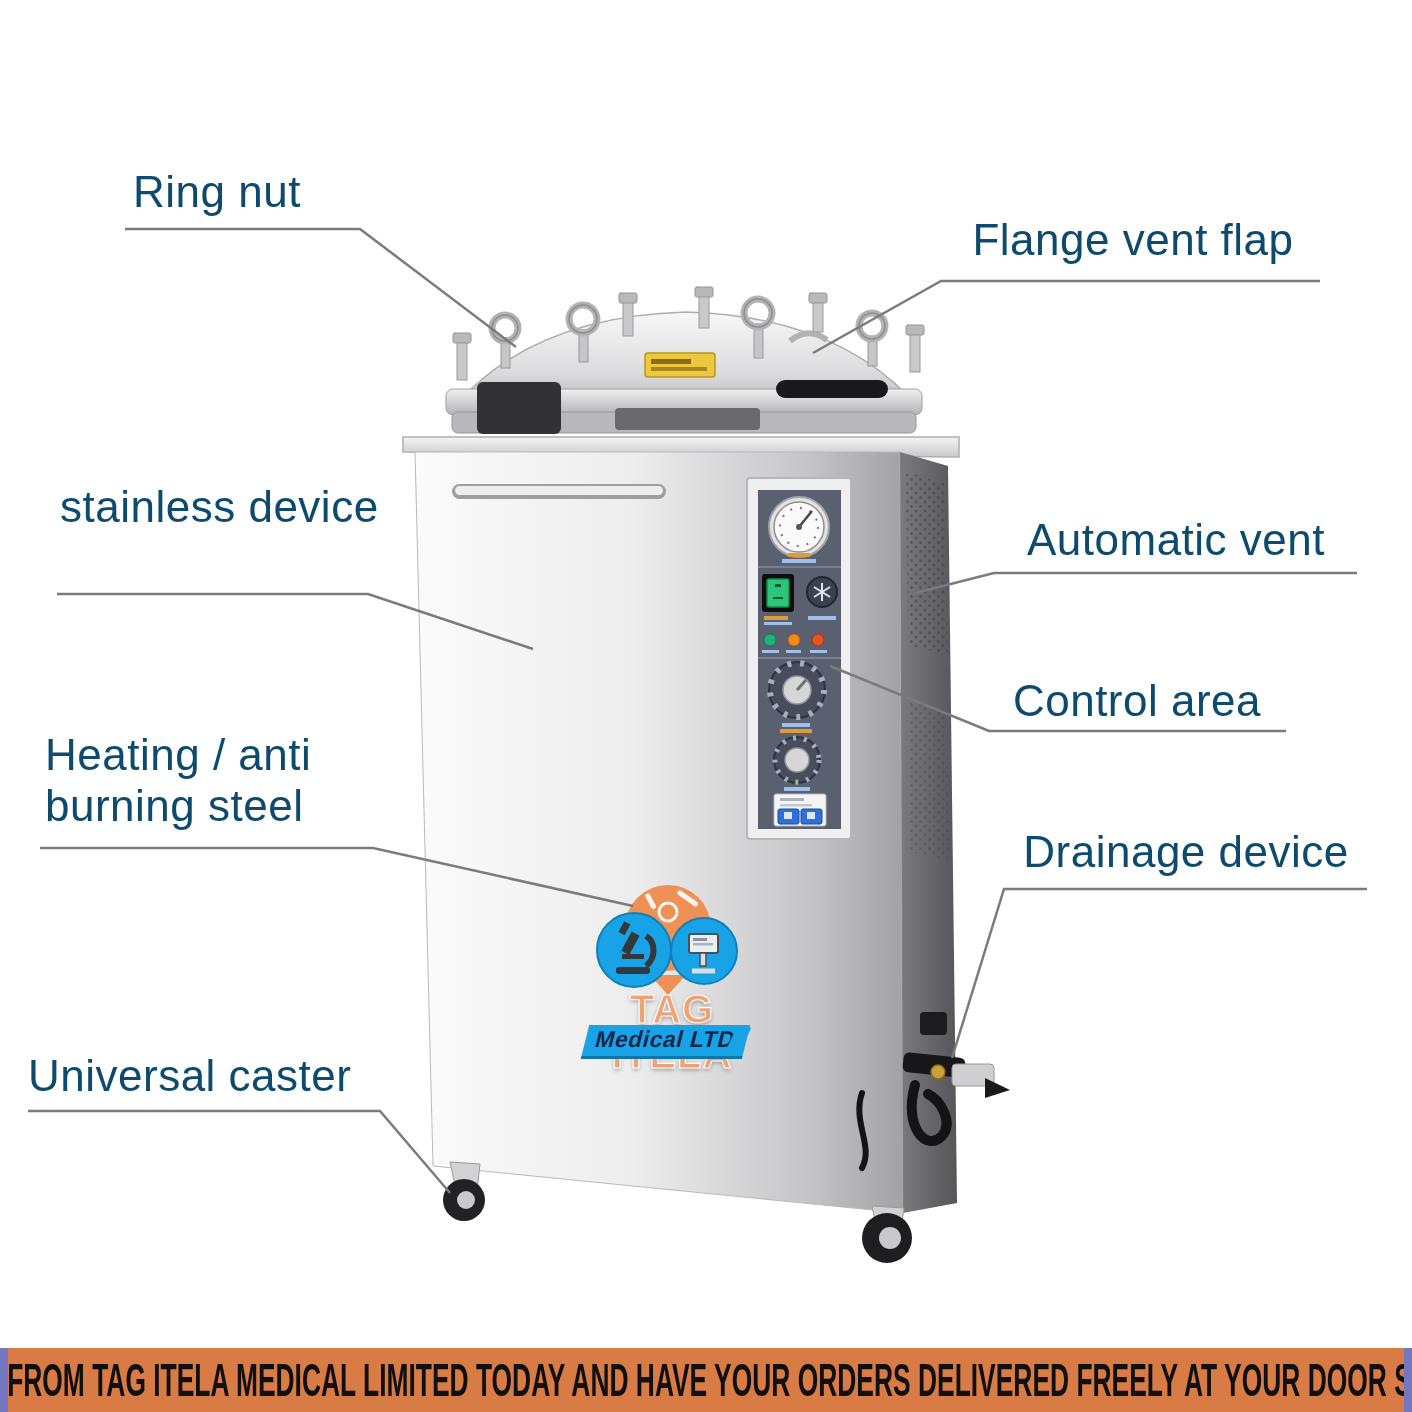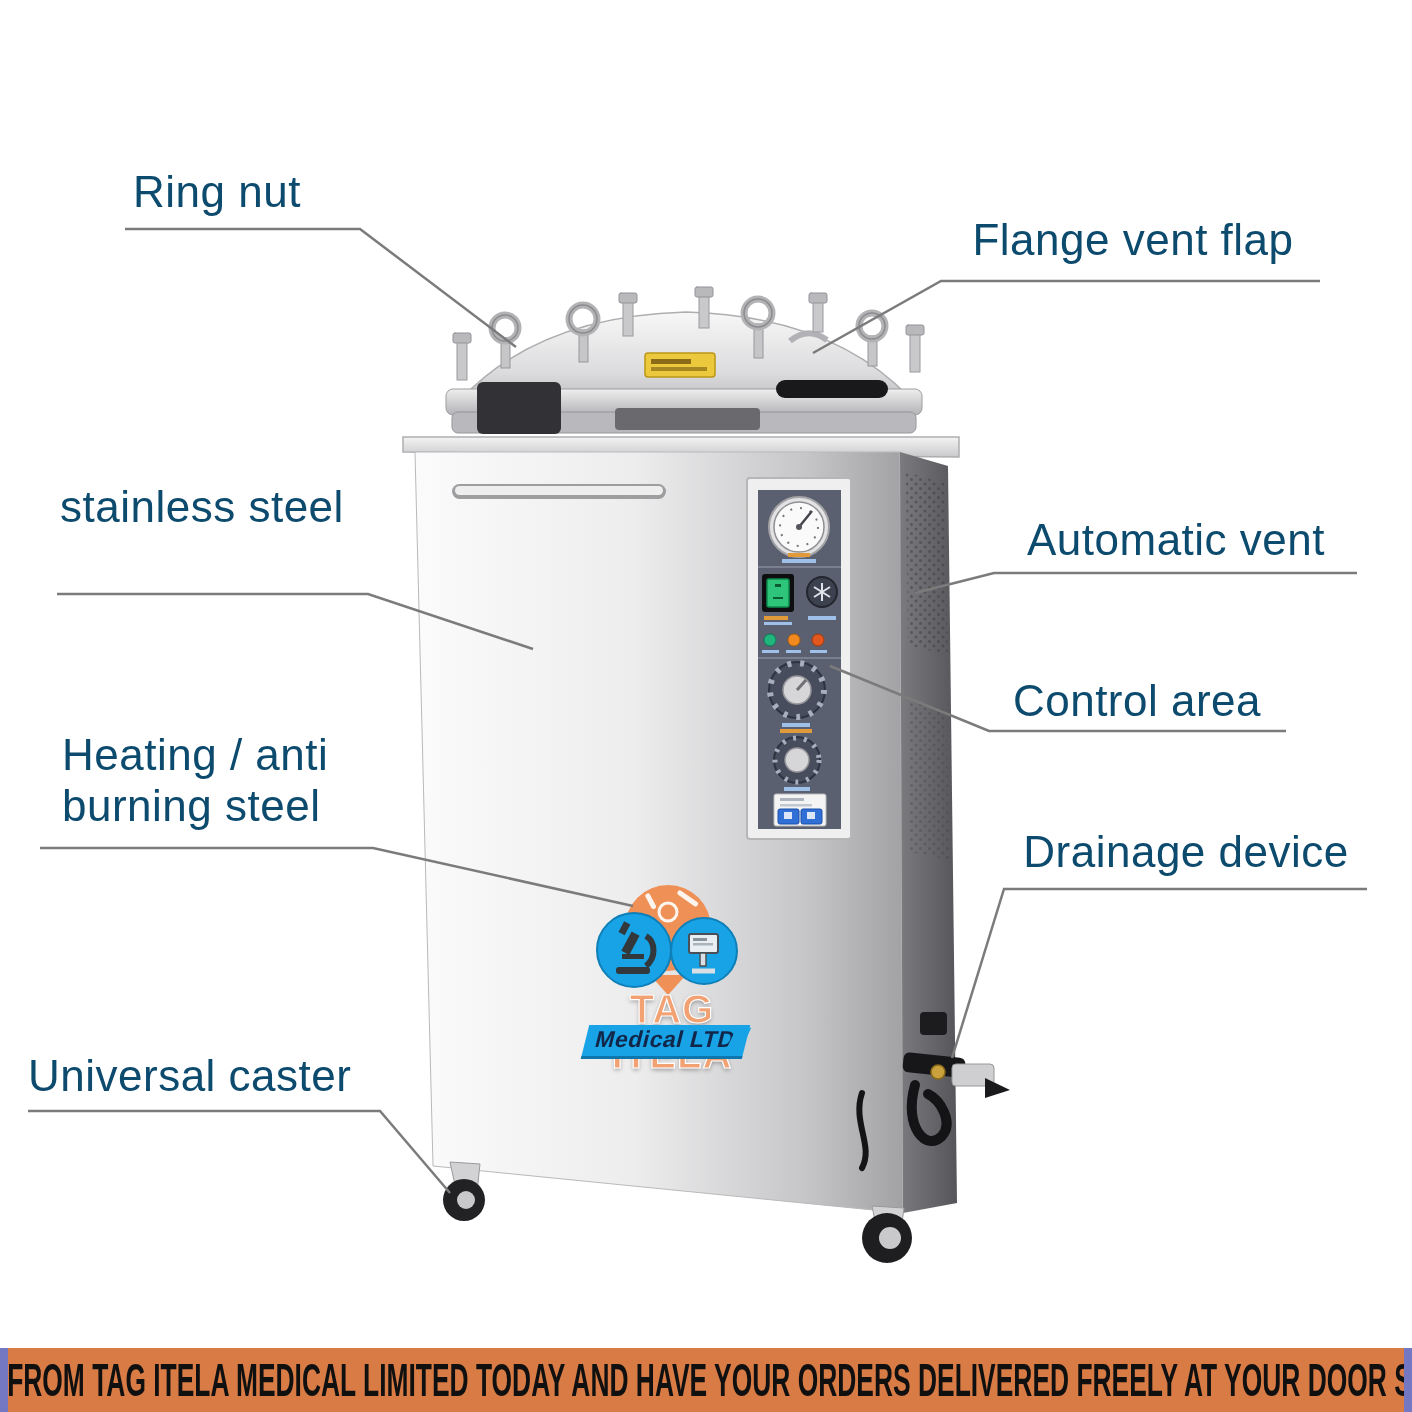--- a/index.html
+++ b/index.html
@@ -267,29 +267,29 @@
     </g>
   </svg>
 
   <div class="lbl" style="left:133px;top:166px;">
     <div>Ring nut</div>
   </div>
   <div class="lbl center" style="left:940px;top:214px;width:386px;">
     <div>Flange vent flap</div>
   </div>
   <div class="lbl" style="left:60px;top:481px;">
-    <div>stainless steel</div>
+    <div>stainless device</div>
   </div>
   <div class="lbl center" style="left:986px;top:675px;width:302px;">
     <div>Control area</div>
   </div>
   <div class="lbl center" style="left:990px;top:514px;width:372px;">
     <div>Automatic vent</div>
   </div>
-  <div class="lbl" style="left:62px;top:729px;">
+  <div class="lbl" style="left:45px;top:729px;">
     <div>Heating / anti</div>
     <div>burning steel</div>
   </div>
   <div class="lbl center" style="left:1000px;top:826px;width:372px;">
     <div>Drainage device</div>
   </div>
   <div class="lbl" style="left:28px;top:1050px;">
     <div>Universal caster</div>
   </div>
 

